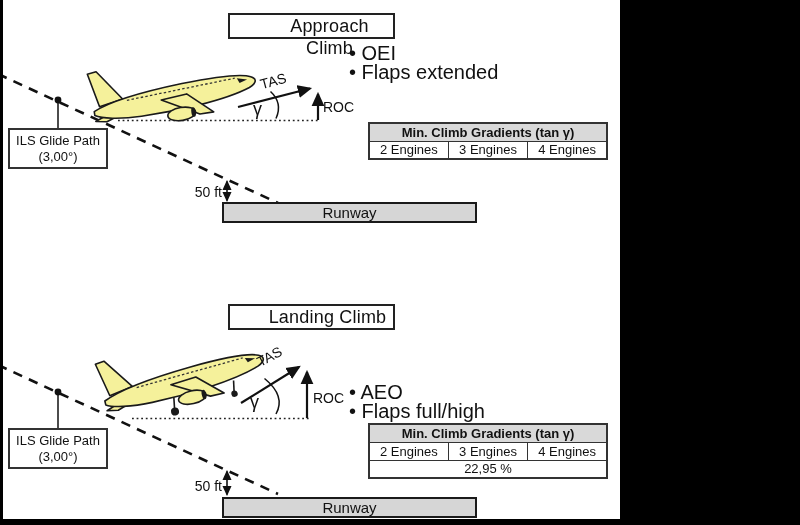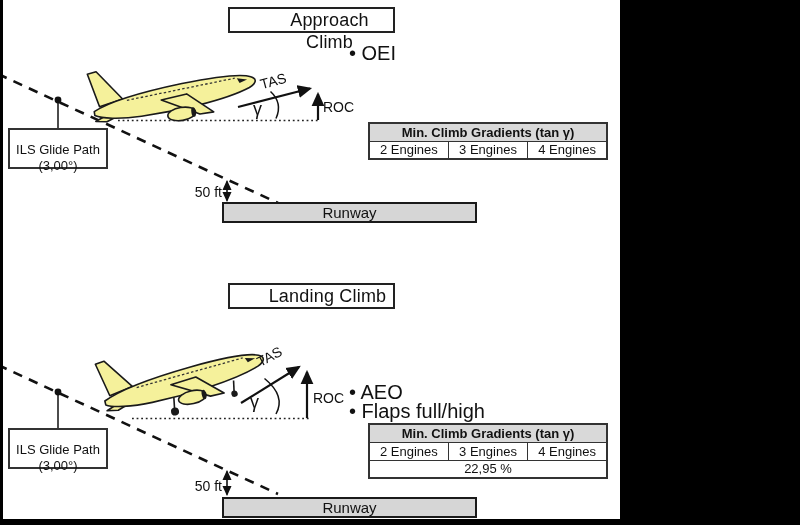--- a/index.html
+++ b/index.html
@@ -7,21 +7,21 @@
     --runway-fill:#d6d6d6; --table-header-fill:#d9d9d9; --ink:#111111;
   }
   *{margin:0;padding:0;box-sizing:border-box;}
   html,body{width:800px;height:525px;overflow:hidden;}
   body{background:var(--page-bg);font-family:"Liberation Sans",sans-serif;color:#111;position:relative;}
   .canvas{position:absolute;left:3px;top:0;width:617px;height:519px;background:var(--canvas-bg);}
   .layer{position:absolute;left:0;top:0;}
   .title-box{position:absolute;left:225px;width:167px;height:26px;border:2px solid #222;
     background:#fff;text-align:center;font-size:18px;line-height:22px;letter-spacing:.2px;}
   .ils-box{position:absolute;left:5px;width:100px;height:41px;border:2px solid #333;background:#fff;
-    text-align:center;font-size:13px;line-height:16px;padding-top:12px;}
+    text-align:center;font-size:13px;line-height:16px;padding-top:3px;}
   .runway{position:absolute;left:219px;width:255px;height:21px;background:var(--runway-fill);
     border:2px solid #1a1a1a;text-align:center;font-size:15px;line-height:17px;}
   .bullets{position:absolute;left:346px;list-style:none;font-size:20px;line-height:19px;}
   .bullets li::before{content:"• ";}
   table.grad{position:absolute;left:365px;width:240px;border-collapse:collapse;
     border:2px solid #333;font-size:13px;table-layout:fixed;}
   table.grad td,table.grad th{border:1px solid #333;text-align:center;height:18px;padding:0 2px;background:#fff;}
   table.grad th{background:var(--table-header-fill);font-weight:bold;}
   svg text{font-family:"Liberation Sans",sans-serif;fill:#111;}
   .lbl{font-size:14px;}
@@ -72,24 +72,25 @@
 
       <text class="lbl" x="260" y="85" transform="rotate(-15 277 80)">TAS</text>
       <text class="lbl" x="323" y="112">ROC</text>
       <text class="gamma" x="253" y="115">γ</text>
 
       <text class="lbl" x="222" y="197" text-anchor="end">50 ft</text>
       <line class="thin" x1="227" y1="191" x2="227" y2="181.5" marker-end="url(#ahA)"></line>
       <line class="thin" x1="227" y1="191" x2="227" y2="200.5" marker-end="url(#ahA)"></line>
     </svg>
 
-    <div class="title-box" style="top:7px;padding-left:36px;">Approach Climb</div>
+    <div class="title-box" style="top:13px;padding-left:36px;">Approach Climb</div>
 
     <ul class="bullets" style="top:44px;">
       <li>OEI</li>
+      <li>Flaps extended</li>
     </ul>
 
     <table class="grad" style="top:122px;">
       <tbody>
           <tr>
             <th colspan="3">Min. Climb Gradients (tan γ)</th>
           </tr>
       <tr>
         <td>2 Engines</td>
         <td>3 Engines</td>
@@ -141,21 +142,21 @@
 
       <text class="lbl" x="256" y="360" transform="rotate(-28 272 355)">TAS</text>
       <text class="lbl" x="313" y="403">ROC</text>
       <text class="gamma" x="250" y="408">γ</text>
 
       <text class="lbl" x="222" y="491" text-anchor="end">50 ft</text>
       <line class="thin" x1="227" y1="481" x2="227" y2="471.5" marker-end="url(#ahB)"></line>
       <line class="thin" x1="227" y1="481" x2="227" y2="494.5" marker-end="url(#ahB)"></line>
     </svg>
 
-    <div class="title-box" style="top:283px;padding-left:32px;">Landing Climb</div>
+    <div class="title-box" style="top:304px;padding-left:32px;">Landing Climb</div>
 
     <ul class="bullets" style="top:351px;margin-top:32px;">
       <li>AEO</li>
       <li>Flaps full/high</li>
     </ul>
 
     <table class="grad" style="top:423px;">
       <tbody>
           <tr>
             <th colspan="3">Min. Climb Gradients (tan γ)</th>

